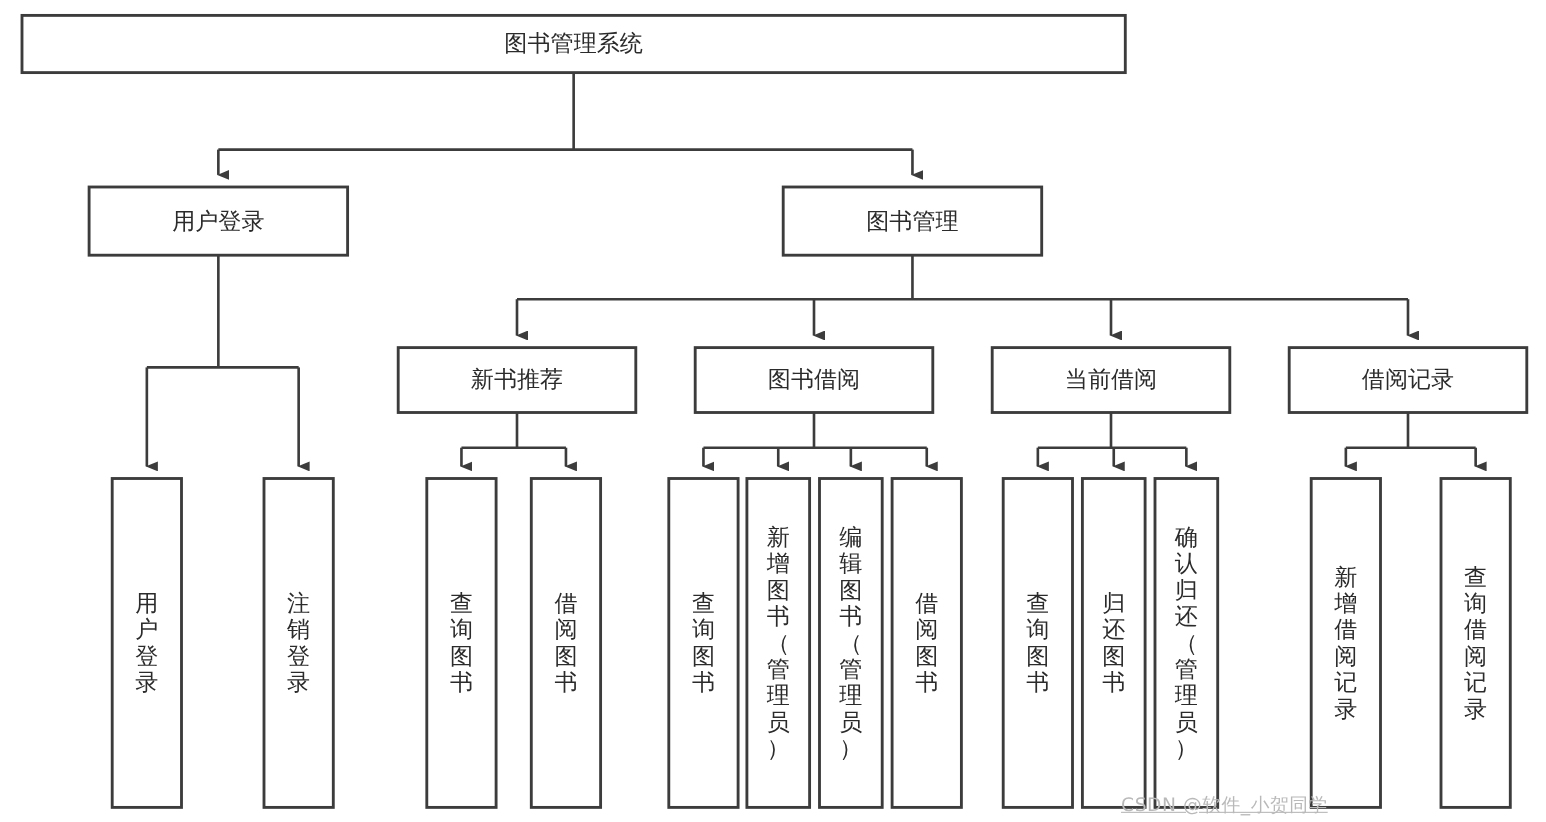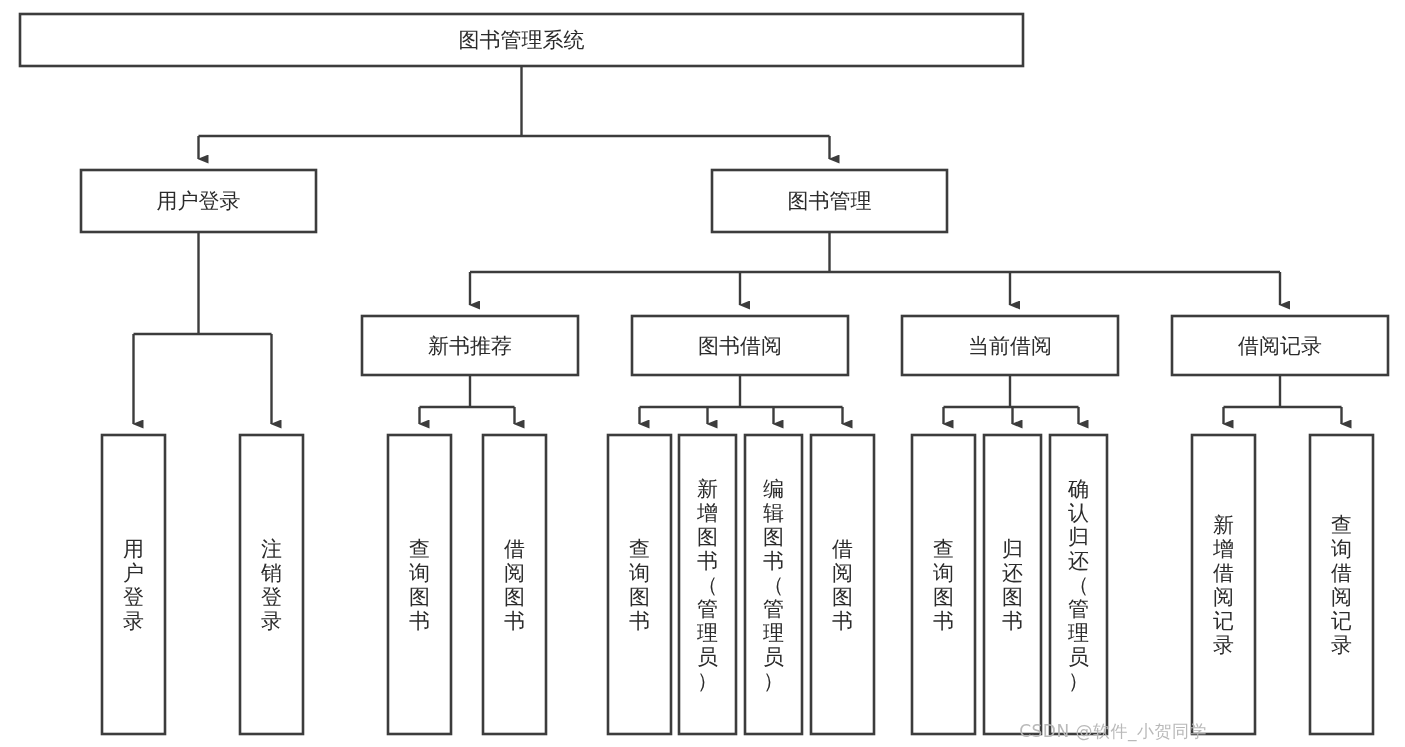--- a/index.html
+++ b/index.html
@@ -51,20 +51,21 @@
   }
   .watermark {
     position: absolute;
     right: 12px;
     bottom: 4px;
     font-family: "DejaVu Sans", "Liberation Sans", sans-serif;
     font-size: 17px;
     color: #b9b9b9;
     white-space: nowrap;
     letter-spacing: 0.5px;
+    text-decoration: underline;
   }
 </style>
 </head>
 <body>
 
 <div id="diagram-root">
 
   <svg class="tree-canvas" viewBox="0 0 1405 747">
     <defs>
       <marker id="arrowhead" markerWidth="9" markerHeight="11" refX="4.5" refY="10" orient="auto" markerUnits="userSpaceOnUse">

